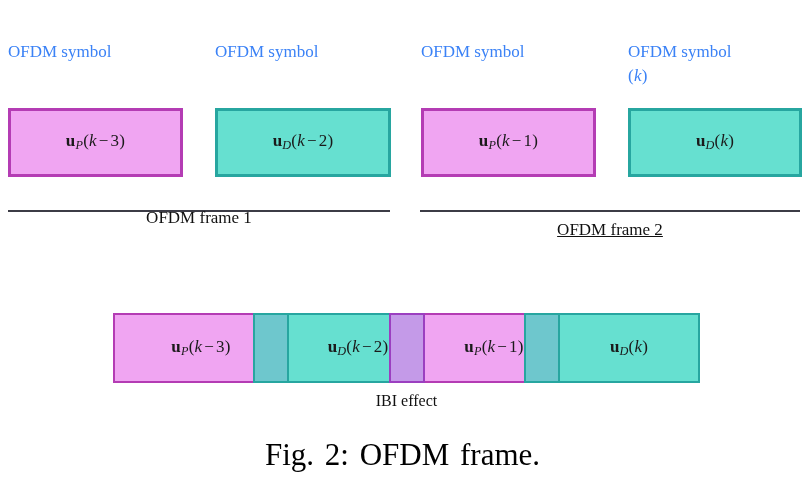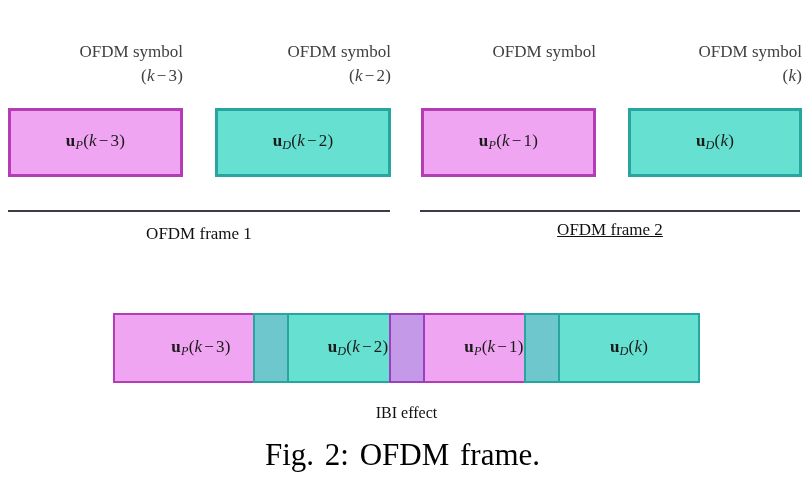--- a/index.html
+++ b/index.html
@@ -16,24 +16,24 @@
     overflow: hidden;
   }
   .figure-root {
     position: absolute;
     inset: 0;
   }
 
   
   .symbol-caption {
     position: absolute;
-    text-align: right;
+    text-align: left;
     font-size: 17px;
     line-height: 1.42;
-    color: #404040;
+    color: #3b82f6;
     white-space: nowrap;
   }
   .symbol-caption .cap-line1 { display: block; }
   .symbol-caption .cap-line2 { display: block; }
 
   .symbol-box {
     position: absolute;
     box-sizing: border-box;
     border-width: 3px;
     border-style: solid;
@@ -139,26 +139,24 @@
     word-spacing: 3px;
   }
 </style>
 </head>
 <body>
 
 <div class="figure-root">
 
   <div class="symbol-caption" style="left:8px; top:40px; width:175px;">
     <span class="cap-line1">OFDM symbol</span>
-    <span class="cap-line2 mathlbl"><span>(</span><span class="ital">k</span><span class="op">−</span><span>3</span><span>)</span></span>
   </div>
 
   <div class="symbol-caption" style="left:215px; top:40px; width:176px;">
     <span class="cap-line1">OFDM symbol</span>
-    <span class="cap-line2 mathlbl"><span>(</span><span class="ital">k</span><span class="op">−</span><span>2</span><span>)</span></span>
   </div>
 
   <div class="symbol-caption" style="left:421px; top:40px; width:175px;">
     <span class="cap-line1">OFDM symbol</span>
   </div>
 
   <div class="symbol-caption" style="left:628px; top:40px; width:174px;">
     <span class="cap-line1">OFDM symbol</span>
     <span class="cap-line2 mathlbl"><span>(</span><span class="ital">k</span><span>)</span></span>
   </div>
@@ -173,21 +171,21 @@
 
   <div class="symbol-box box-pink" style="left:421px; top:108px; width:175px; height:69px;">
     <span class="mathlbl"><span class="bvec">u</span><span class="sub">P</span><span>(</span><span class="ital">k</span><span class="op">−</span><span>1</span><span>)</span></span>
   </div>
 
   <div class="symbol-box box-teal" style="left:628px; top:108px; width:174px; height:69px;">
     <span class="mathlbl"><span class="bvec">u</span><span class="sub">D</span><span>(</span><span class="ital">k</span><span>)</span></span>
   </div>
 
   <div class="frame-rule" style="left:8px; top:210px; width:382px;"></div>
-  <div class="frame-label" style="left:8px; top:224px; width:382px;">OFDM frame 1</div>
+  <div class="frame-label" style="left:8px; top:208px; width:382px;">OFDM frame 1</div>
 
   <div class="frame-rule" style="left:420px; top:210px; width:380px;"></div>
   <div class="frame-label" style="left:420px; top:220px; width:380px;text-decoration:underline;">OFDM frame 2</div>
 
   <div class="ibi-bar" style="left:113px; top:313px; width:587px; height:70px;">
 
     <div class="ibi-seg seg-pink" style="left:0px; top:0px; width:176px; height:70px;">
       <span class="mathlbl"><span class="bvec">u</span><span class="sub">P</span><span>(</span><span class="ital">k</span><span class="op">−</span><span>3</span><span>)</span></span>
     </div>
 
@@ -201,17 +199,17 @@
 
     <div class="ibi-seg seg-teal" style="left:411px; top:0px; width:176px; height:70px;">
       <span class="mathlbl" style="margin-left:34px;"><span class="bvec">u</span><span class="sub">D</span><span>(</span><span class="ital">k</span><span>)</span></span>
     </div>
 
     <div class="ibi-seg seg-overlap-teal" style="left:140px; top:0px; width:36px; height:70px;"></div>
     <div class="ibi-seg seg-overlap-purple" style="left:276px; top:0px; width:36px; height:70px;"></div>
     <div class="ibi-seg seg-overlap-teal" style="left:411px; top:0px; width:36px; height:70px;"></div>
   </div>
 
-  <div class="ibi-effect-label" style="left:113px; top:392px; width:587px;margin-top:12px;">IBI effect</div>
+  <div class="ibi-effect-label" style="left:113px; top:392px; width:587px;">IBI effect</div>
 
   <div class="fig-caption" style="top:437px;">Fig. 2: OFDM frame.</div>
 
 </div>
 
 </body></html>

